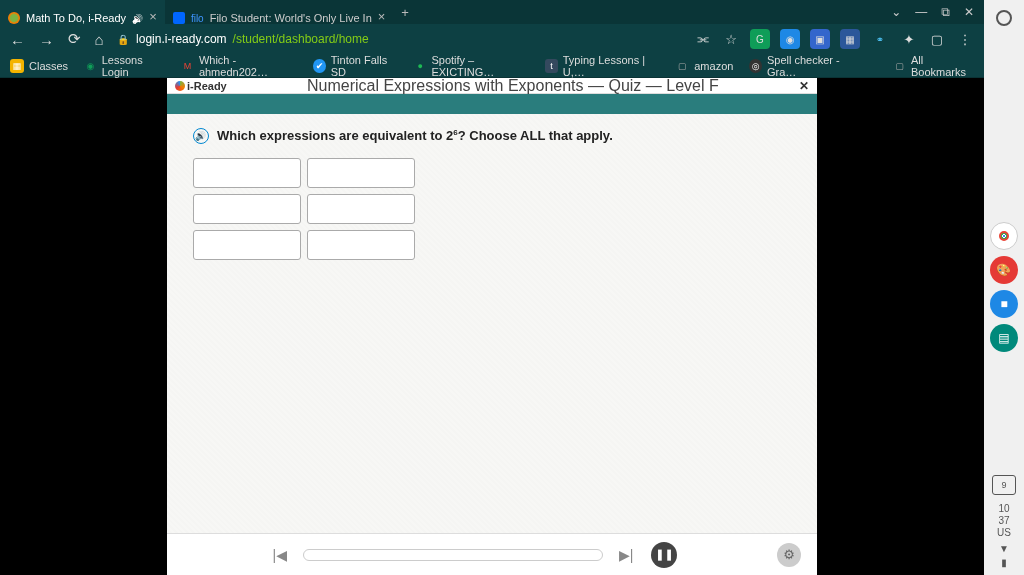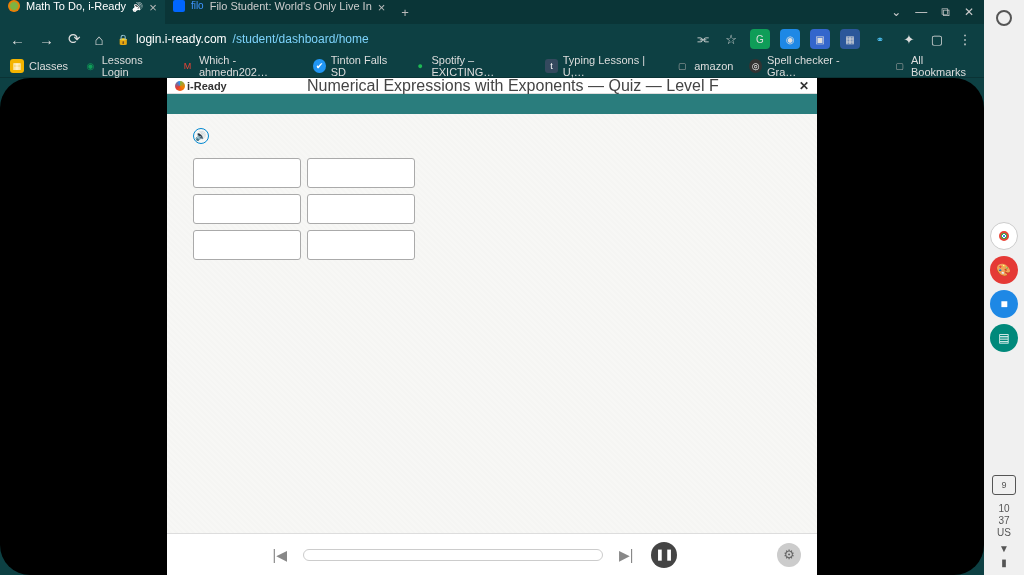--- a/index.html
+++ b/index.html
@@ -14,48 +14,48 @@
 .palette-ico { background:#e53935; }
 .cam-ico { background:#1e88e5; }
 .news-ico { background:#00897b; }
 .strip-spacer { flex:1; }
 .strip-box { width:24px; height:20px; border:1.5px solid #555; border-radius:3px; margin-bottom:8px; font-size:9px; color:#555; display:flex; align-items:center; justify-content:center; }
 .strip-text { font-size:10px; color:#555; line-height:12px; text-align:center; }
 .wifi { margin-top:4px; }
 .batt { margin-top:2px; margin-bottom:6px; }
 
 .tab-row { height:24px; background:#0a3537; display:flex; align-items:center; font-size:11px; }
-.tab { height:24px; display:flex; align-items:flex-start; padding:0 8px; gap:6px; position:relative; }
+.tab { height:24px; display:flex; align-items:flex-end; padding:0 8px; gap:6px; position:relative; }
 .tab.active { background:#0d4043; }
 .tab.inactive { color:#ccc; }
 .tab .favicon { width:12px; height:12px; border-radius:50%; }
 .tab .fav-iready { background:radial-gradient(circle,#7cb342 40%,#f57c00 60%); }
 .tab .fav-filo { background:#0066ff; border-radius:2px; }
 .tab .brand { color:#3f95ff; font-size:10px; }
 .tab .audio::before { content:"🔊"; font-size:9px; filter:grayscale(1) brightness(2); }
 .tab .close-x, .newtab { color:#bbb; font-size:13px; cursor:pointer; }
 .newtab { margin-left:8px; }
 .tab-row .right { margin-left:auto; display:flex; gap:14px; padding-right:10px; color:#ccc; font-size:12px; }
 
 .addr-row { height:30px; display:flex; align-items:center; padding:0 10px; gap:14px; font-size:13px; color:#ddd; }
 .nav-ico { font-size:15px; cursor:pointer; }
 .url-area { flex:1; display:flex; align-items:center; gap:6px; font-size:12px; }
 .url-lock { font-size:10px; }
 .url-dom { color:#fff; }
-.url-path { color:#7dd3fc; }
+.url-path { color:#84cc16; }
 .addr-actions { display:flex; gap:10px; align-items:center; }
 .addr-actions .ico { width:18px; height:18px; display:flex; align-items:center; justify-content:center; font-size:13px; cursor:pointer; }
 .ext-ico { width:20px; height:20px; border-radius:4px; display:flex; align-items:center; justify-content:center; font-size:10px; }
 
 .bm-row { height:24px; display:flex; align-items:center; padding:0 10px; gap:16px; font-size:11px; color:#ddd; border-bottom:1px solid rgba(0,0,0,.2); }
 .bm { display:flex; align-items:center; gap:5px; cursor:pointer; }
 .bm .bico { width:14px; height:14px; border-radius:3px; display:flex; align-items:center; justify-content:center; font-size:9px; }
 .bm-row .spacer { flex:1; }
 
-.page-bg { background:#000; width:984px; height:calc(575px - 24px - 30px - 24px); display:flex; justify-content:center;border-radius:30px; }
+.page-bg { background:#000; width:984px; height:calc(575px - 24px - 30px - 24px); display:flex; justify-content:center; }
 .app { width:650px; background:#fafaf9; position:relative; display:flex; flex-direction:column; }
 .app-top { height:16px; background:#fff; display:flex; align-items:center; justify-content:space-between; padding:0 8px; font-size:11px; color:#333; border-bottom:1px solid #ddd; }
 .logo-ir { display:flex; align-items:center; gap:2px; font-weight:bold; font-size:11px; color:#333; }
 .logo-ir .dots { width:10px; height:10px; border-radius:50%; background:conic-gradient(#7cb342,#f57c00,#e53935,#2196f3); }
 .app-title { font-size:16px; color:#444; }
 .app-close { font-weight:bold; cursor:pointer; font-size:12px; }
 .teal-bar { height:20px; background:#2a7d7d; }
 
 .content { flex:1; padding:14px 26px; background:repeating-linear-gradient(45deg,#f7f7f5,#f7f7f5 2px,#f5f5f3 2px,#f5f5f3 4px); }
 .question-row { display:flex; align-items:center; gap:8px; margin-bottom:14px; }
@@ -171,20 +171,23 @@
             <span>i-Ready</span>
           </span>
         <span class="app-title">Numerical Expressions with Exponents — Quiz — Level F</span>
         <span class="app-close">✕</span>
       </div>
       <div class="teal-bar"></div>
 
       <div class="content">
         <div class="question-row">
           <span class="speaker">🔊</span>
+          <span class="qtext">
+            <span>Which expressions are equivalent to 2</span><sup>6</sup><span>? Choose ALL that apply.</span>
+          </span>
         </div>
         <div class="choices">
           <div class="choice">6 · 6 · 6 · 6 · 6 · 6</div>
           <div class="choice">2 · 2 · 2 · 2 · 2 · 2</div>
           <div class="choice">2 · 6</div>
           <div class="choice">4 · 16</div>
           <div class="choice">12 · 12</div>
           <div class="choice">8 · 8</div>
         </div>
       </div>

